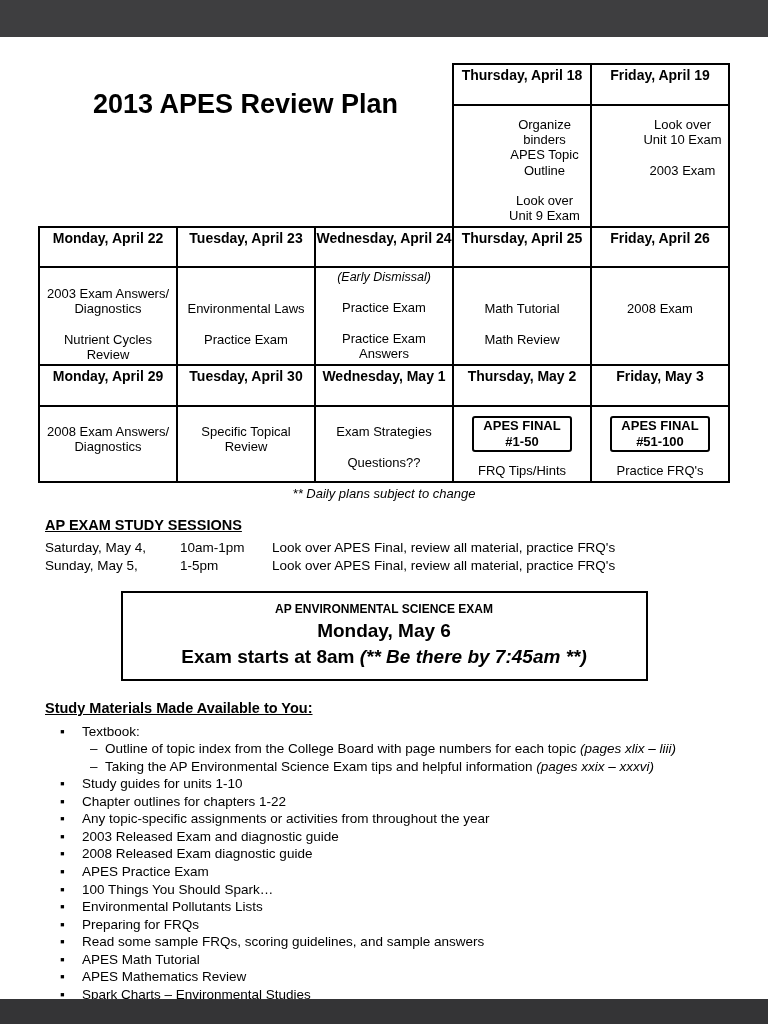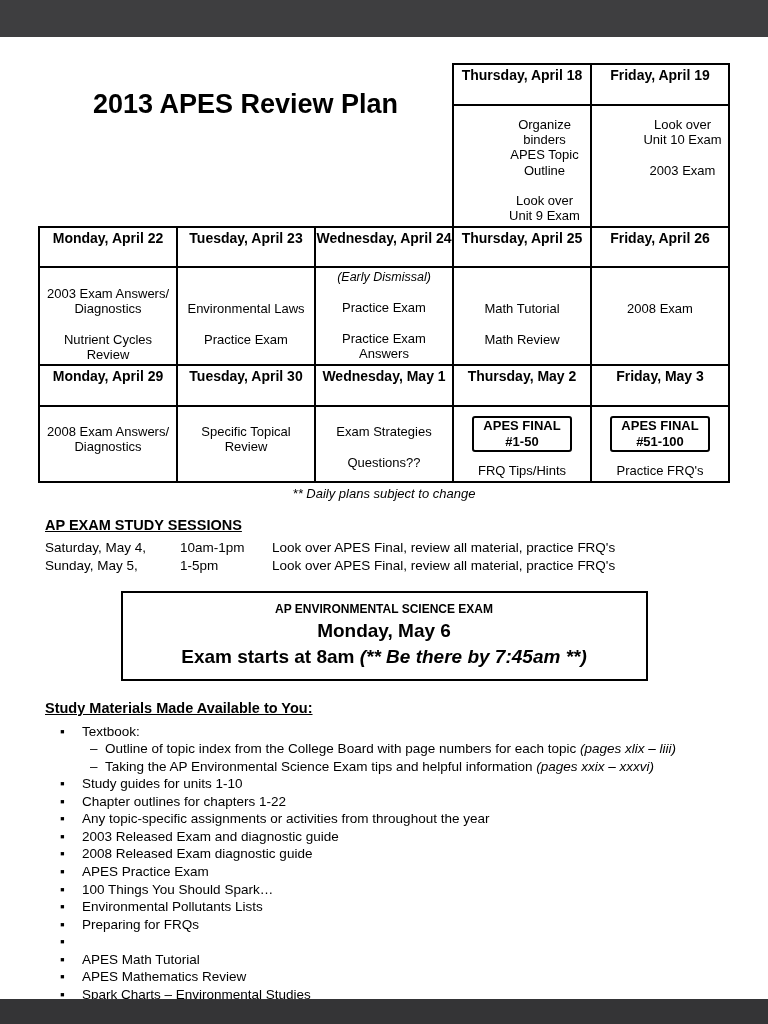--- a/index.html
+++ b/index.html
@@ -229,20 +229,21 @@
         <li class="li-main">
           <span class="marker">▪</span>
           <span class="li-text">Environmental Pollutants Lists</span>
         </li>
         <li class="li-main">
           <span class="marker">▪</span>
           <span class="li-text">Preparing for FRQs</span>
         </li>
         <li class="li-main">
           <span class="marker">▪</span>
+          <span class="li-text">Read some sample FRQs, scoring guidelines, and sample answers</span>
         </li>
         <li class="li-main">
           <span class="marker">▪</span>
           <span class="li-text">APES Math Tutorial</span>
         </li>
         <li class="li-main">
           <span class="marker">▪</span>
           <span class="li-text">APES Mathematics Review</span>
         </li>
         <li class="li-main">

